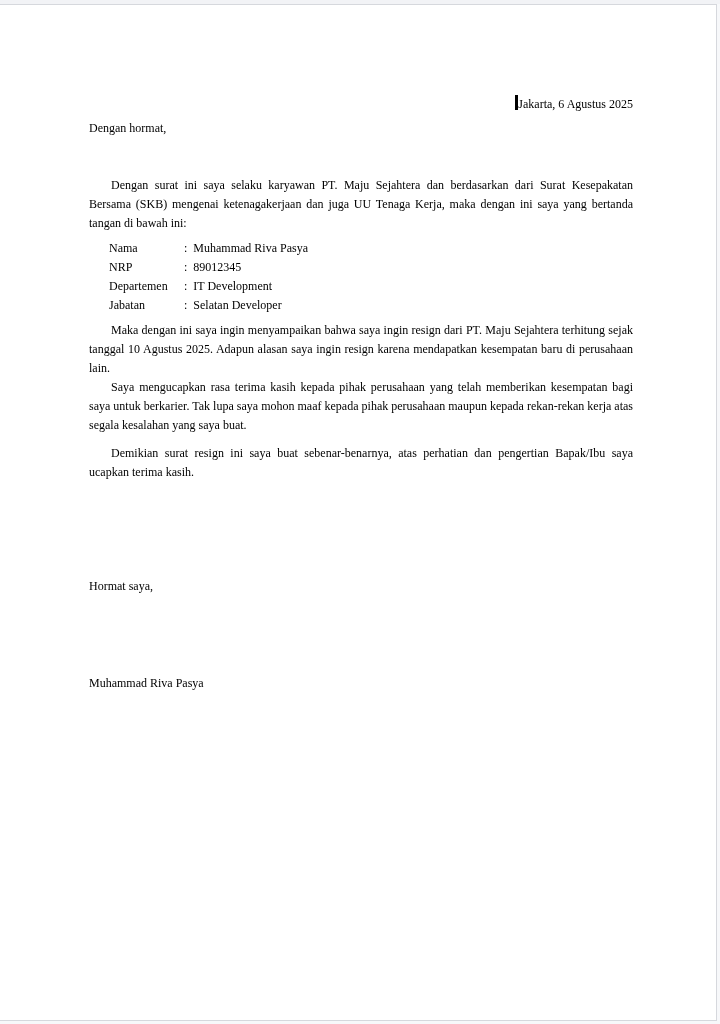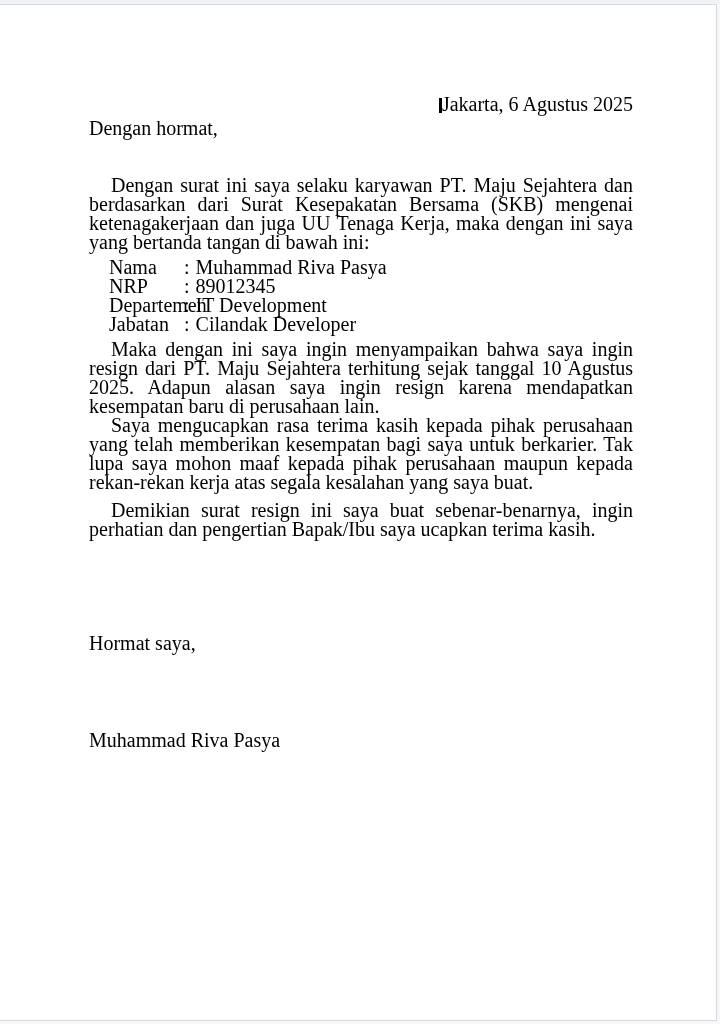--- a/index.html
+++ b/index.html
@@ -18,21 +18,21 @@
   }
   .page {
     position: absolute;
     top: 4px; left: -1px; right: 3px; bottom: 3px;
     background: #ffffff;
     border: 1px solid #d6d8dd;
   }
   .content {
     position: absolute;
     top: 0; left: 89px; width: 544px;
-    font-size: 20px; line-height: 19px;
+    font-size: 12px; line-height: 19px;
   }
 
   .date-line { margin-top: 90px; text-align: right; white-space: nowrap; }
   .caret {
     display: inline-block; width: 3px; height: 15px;
     background: #000; vertical-align: -2px; margin-right: 0px;
   }
 
   .recipient { margin-top: 48px; }
   .salutation { margin-top: 5px; }
@@ -83,26 +83,26 @@
           <span class="detail-value">89012345</span>
         </div>
         <div class="detail-row">
           <span class="detail-label">Departemen</span>
           <span class="detail-sep">:</span>
           <span class="detail-value">IT Development</span>
         </div>
         <div class="detail-row">
           <span class="detail-label">Jabatan</span>
           <span class="detail-sep">:</span>
-          <span class="detail-value">Cilandak Developer</span>
+          <span class="detail-value">Selatan Developer</span>
         </div>
       </div>
 
       <p class="body-para p2">Maka dengan ini saya ingin menyampaikan bahwa saya ingin resign dari PT. Maju Sejahtera terhitung sejak tanggal 10 Agustus 2025. Adapun alasan saya ingin resign karena mendapatkan kesempatan baru di perusahaan lain.</p>
       <p class="body-para p3">Saya mengucapkan rasa terima kasih kepada pihak perusahaan yang telah memberikan kesempatan bagi saya untuk berkarier. Tak lupa saya mohon maaf kepada pihak perusahaan maupun kepada rekan-rekan kerja atas segala kesalahan yang saya buat.</p>
-      <p class="body-para p5">Demikian surat resign ini saya buat sebenar-benarnya, ingin perhatian dan pengertian Bapak/Ibu saya ucapkan terima kasih.</p>
+      <p class="body-para p5">Demikian surat resign ini saya buat sebenar-benarnya, atas perhatian dan pengertian Bapak/Ibu saya ucapkan terima kasih.</p>
 
       <div class="closing">Hormat saya,</div>
       <div class="signature-name">Muhammad Riva Pasya</div>
 
     </div>
   </div>
 </div>
 
 </body></html>

